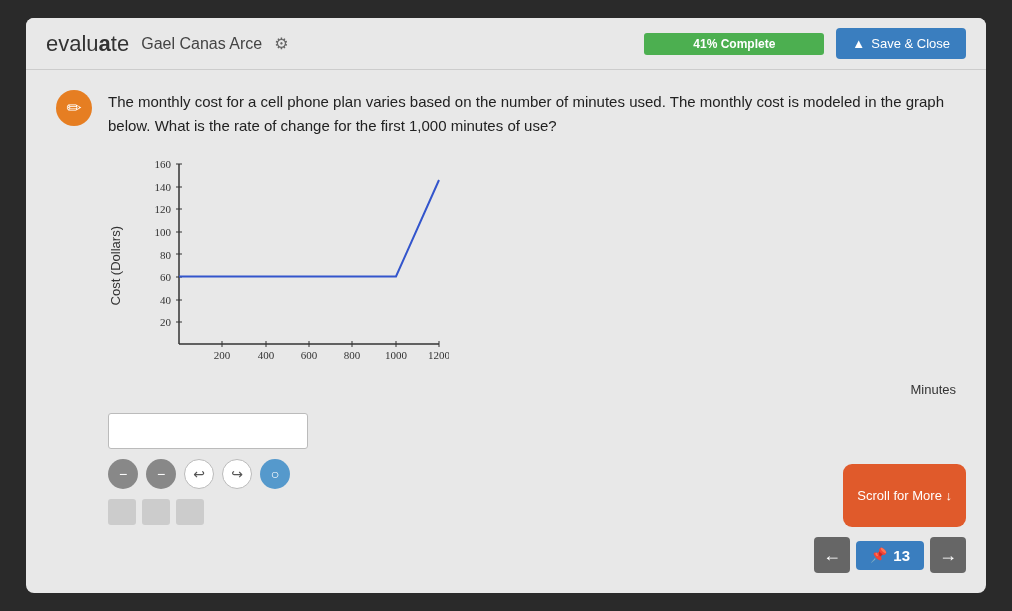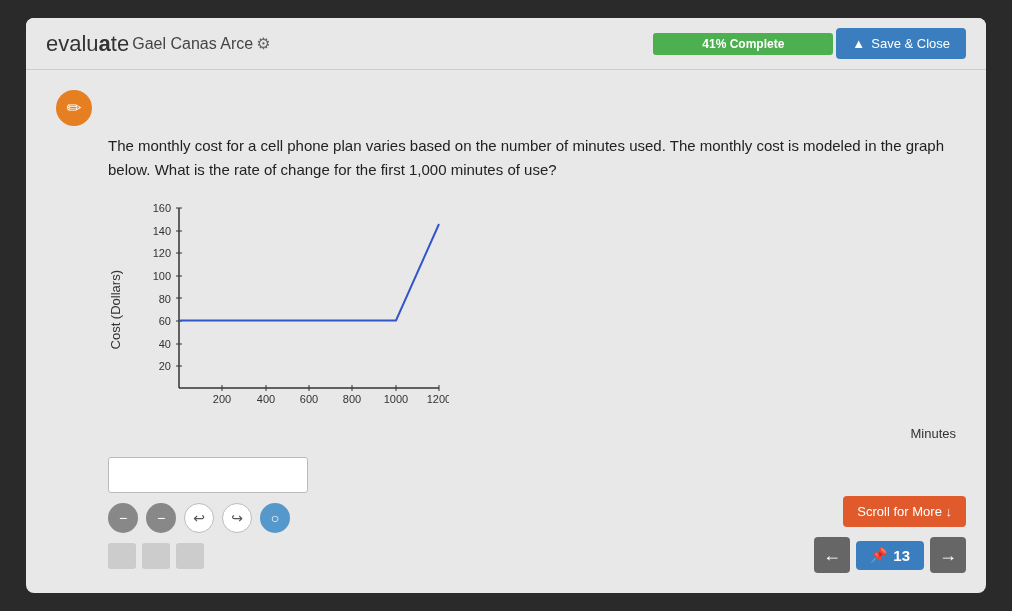--- a/index.html
+++ b/index.html
@@ -22,21 +22,21 @@
       position: relative;
       overflow: hidden;
     }
     
     .header {
       display: flex;
       align-items: center;
       padding: 10px 20px;
       background: #e8e8e8;
       border-bottom: 1px solid #ccc;
-      gap: 3px;
+      gap: 12px;
     }
     .logo {
       font-size: 22px;
       font-weight: 300;
       color: #333;
     }
     .logo span {
       font-weight: 700;
       color: #333;
     }
@@ -105,21 +105,20 @@
       align-items: center;
       justify-content: center;
       color: white;
       font-size: 18px;
       flex-shrink: 0;
     }
     .question-text {
       font-size: 15px;
       color: #222;
       line-height: 1.6;
-      margin-top: 44px;
     }
     
     .graph-container {
       margin-left: 52px;
       display: flex;
       flex-direction: column;
     }
     .graph-wrapper {
       display: flex;
       flex-direction: row;
@@ -128,20 +127,21 @@
     .y-axis-label {
       writing-mode: vertical-rl;
       transform: rotate(180deg);
       font-size: 13px;
       color: #333;
       margin-right: 6px;
       text-align: center;
     }
     .graph-svg-container {
       position: relative;
+      font-family: Liberation Serif, serif;
     }
     .x-axis-label {
       text-align: right;
       font-size: 13px;
       color: #333;
       margin-top: 4px;
       margin-left: 50px;
     }
     
     .answer-section {
@@ -209,22 +209,22 @@
       right: 20px;
       display: flex;
       flex-direction: column;
       align-items: flex-end;
       gap: 10px;
     }
     .scroll-more-btn {
       background: #e05a2b;
       color: white;
       border: none;
-      padding: 8px 14px;
-      border-radius: 4px;
+      padding: 24px 14px;
+      border-radius: 9px;
       font-size: 13px;
       cursor: pointer;
     }
     .nav-row {
       display: flex;
       align-items: center;
       gap: 6px;
     }
     .nav-arrow-btn {
       width: 36px;

